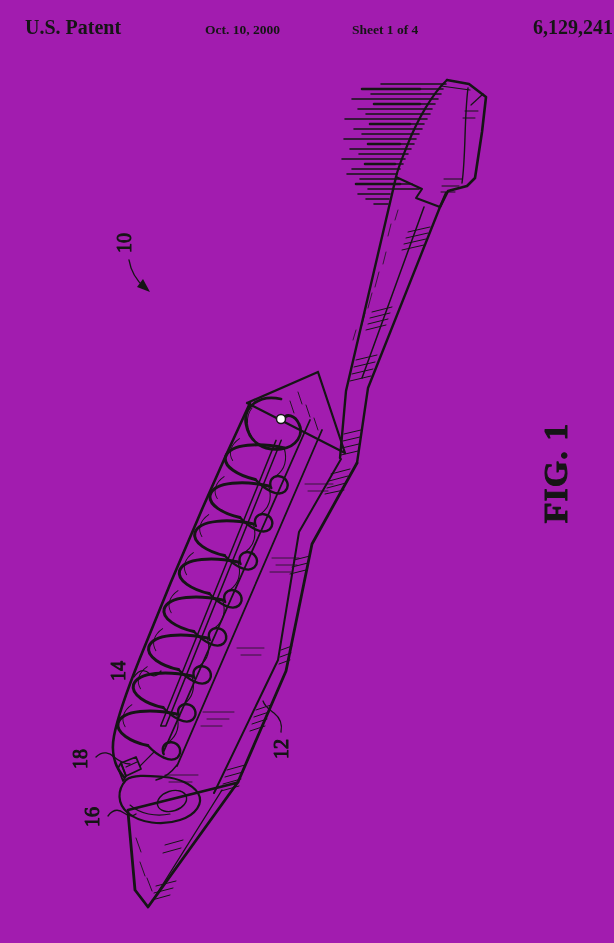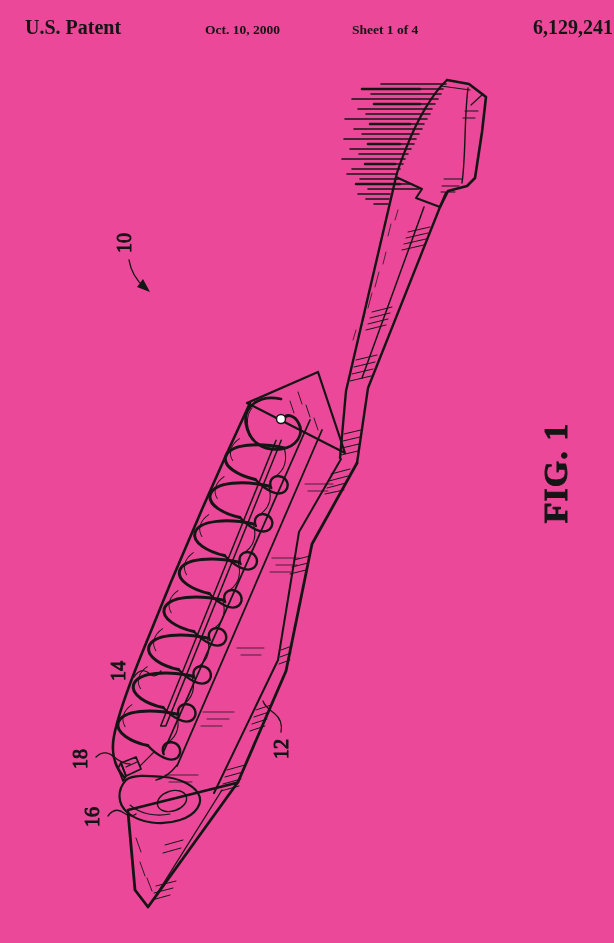--- a/index.html
+++ b/index.html
@@ -1,17 +1,17 @@
 <!DOCTYPE html>
 <html><head>
 <meta charset="utf-8">
 <style>
   html,body{margin:0;padding:0;background:#e8e8e8;}
   .sheet{
-    position:relative;width:614px;height:943px;background:#ec4899;
+    position:relative;width:614px;height:943px;background:#a21caf;
     margin:0 auto;overflow:hidden;
     font-family:"Liberation Serif", serif;
   }
   svg{position:absolute;inset:0;display:block;}
   text{fill:#151515;}
   .hdr-big{font-size:20px;font-weight:bold;}
   .hdr-small{font-size:13.5px;font-weight:bold;}
   .ref-num{font-size:20px;font-weight:normal;}
   .fig-label{font-size:34px;font-weight:bold;letter-spacing:1px;}
 </style>

